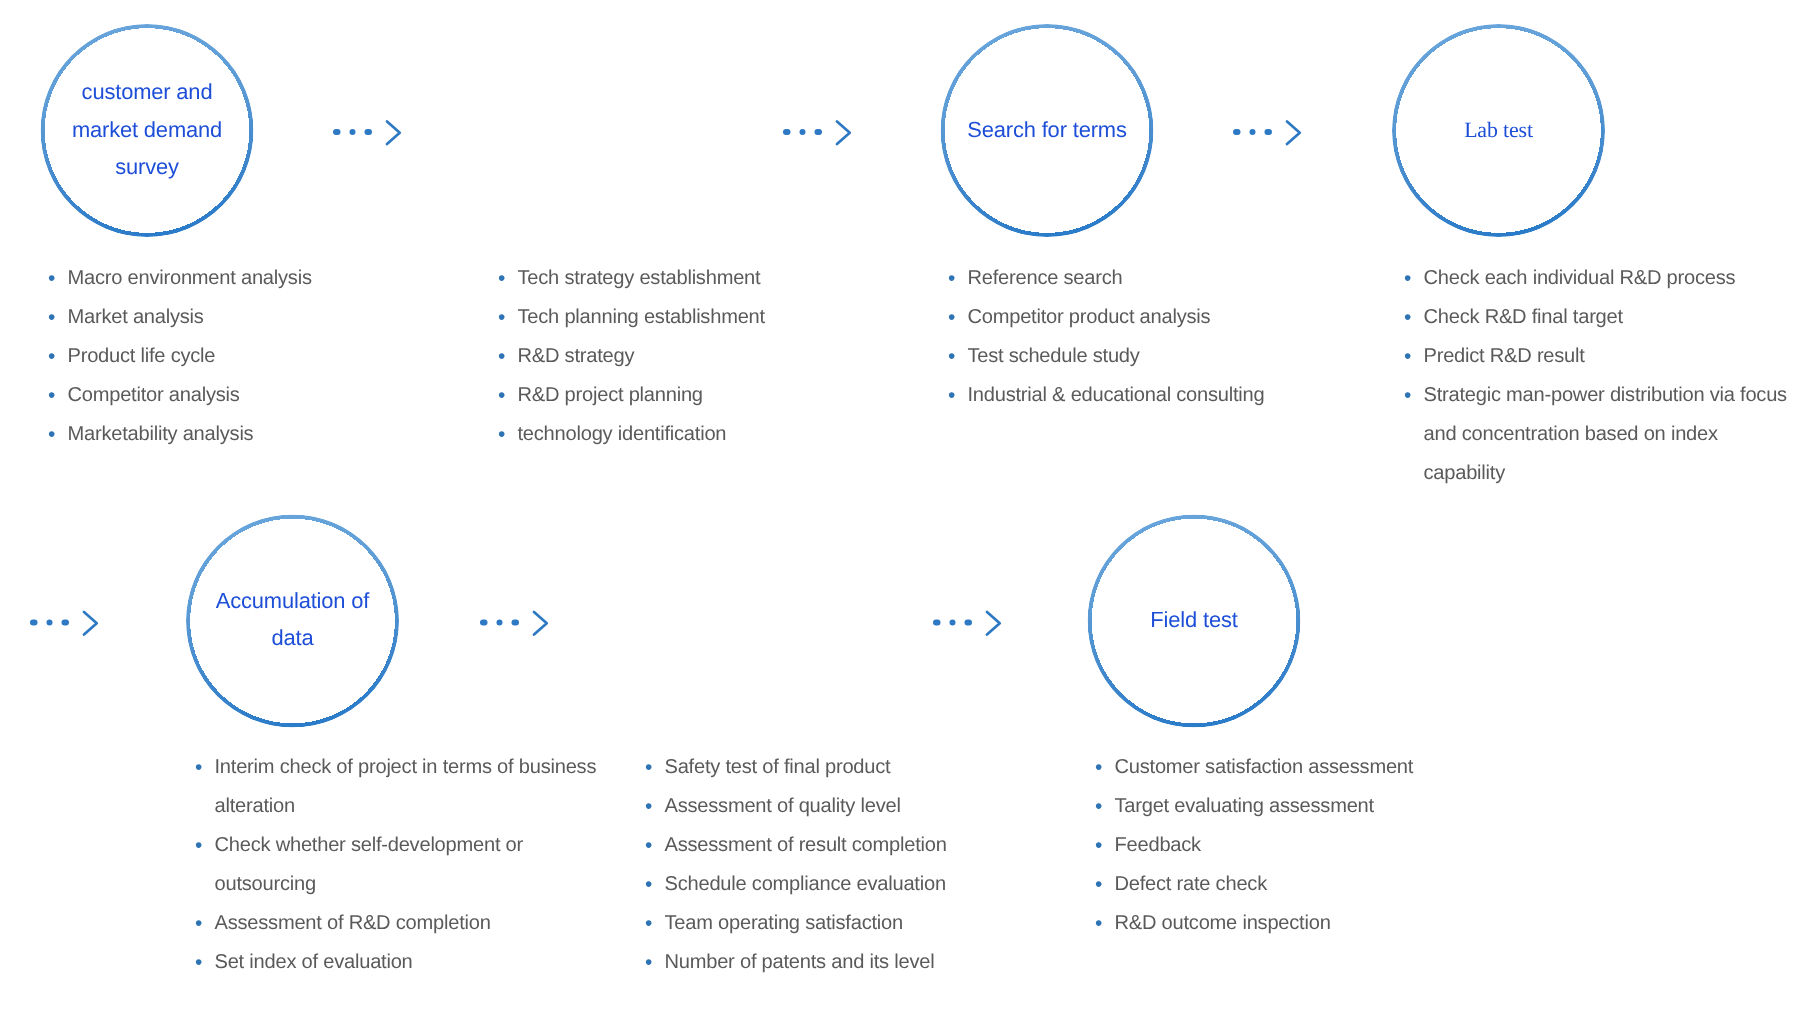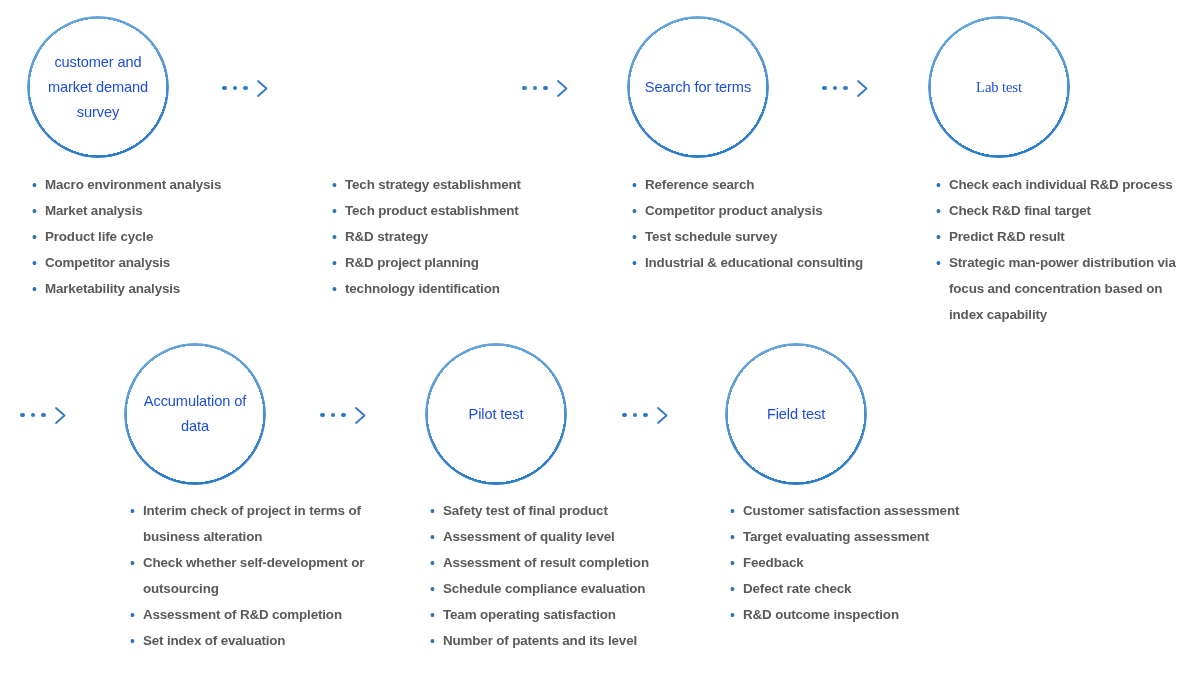--- a/index.html
+++ b/index.html
@@ -91,21 +91,20 @@
     color: #2e74b5;
     flex: 0 0 auto;
     width: 13px;
     font-size: 14px;
     line-height: 26px;
     text-align: left;
   }
   .bullets .bullet-text {
     flex: 1 1 auto;
     letter-spacing: -0.15px;
-    font-weight: bold;
   }
 </style>
 </head>
 <body>
 
 <div class="canvas">
 
   <div class="node" style="left:27px; top:16px;">
     <div class="ring"></div>
     <div class="node-label">customer and market demand survey</div>
@@ -172,21 +171,21 @@
       </div>
   </div>
 
   <div class="bullets" style="left:332px; top:172px; width:262px;">
     <div class="bullet-row">
         <span class="bullet-mark">•</span>
         <span class="bullet-text">Tech strategy establishment</span>
       </div>
     <div class="bullet-row">
         <span class="bullet-mark">•</span>
-        <span class="bullet-text">Tech product establishment</span>
+        <span class="bullet-text">Tech planning establishment</span>
       </div>
     <div class="bullet-row">
         <span class="bullet-mark">•</span>
         <span class="bullet-text">R&amp;D strategy</span>
       </div>
     <div class="bullet-row">
         <span class="bullet-mark">•</span>
         <span class="bullet-text">R&amp;D project planning</span>
       </div>
     <div class="bullet-row">
@@ -199,21 +198,21 @@
     <div class="bullet-row">
         <span class="bullet-mark">•</span>
         <span class="bullet-text">Reference search</span>
       </div>
     <div class="bullet-row">
         <span class="bullet-mark">•</span>
         <span class="bullet-text">Competitor product analysis</span>
       </div>
     <div class="bullet-row">
         <span class="bullet-mark">•</span>
-        <span class="bullet-text">Test schedule survey</span>
+        <span class="bullet-text">Test schedule study</span>
       </div>
     <div class="bullet-row">
         <span class="bullet-mark">•</span>
         <span class="bullet-text">Industrial &amp; educational consulting</span>
       </div>
   </div>
 
   <div class="bullets" style="left:936px; top:172px; width:256px;">
     <div class="bullet-row">
         <span class="bullet-mark">•</span>
@@ -249,24 +248,20 @@
 
   <div class="arrow" style="left:320px; top:404px;">
     <span class="dot"></span>
     <span class="dot"></span>
     <span class="dot"></span>
     <svg class="chev" width="13" height="19" viewBox="0 0 13 19">
         <path d="M2 2 L10.5 9.5 L2 17" fill="none" stroke="#2e79c4" stroke-width="1.8" stroke-linecap="round" stroke-linejoin="round"></path>
       </svg>
   </div>
 
-  <div class="node" style="left:425px; top:343px;">
-    <div class="ring"></div>
-    <div class="node-label">Pilot test</div>
-  </div>
 
   <div class="arrow" style="left:622px; top:404px;">
     <span class="dot"></span>
     <span class="dot"></span>
     <span class="dot"></span>
     <svg class="chev" width="13" height="19" viewBox="0 0 13 19">
         <path d="M2 2 L10.5 9.5 L2 17" fill="none" stroke="#2e79c4" stroke-width="1.8" stroke-linecap="round" stroke-linejoin="round"></path>
       </svg>
   </div>
 

